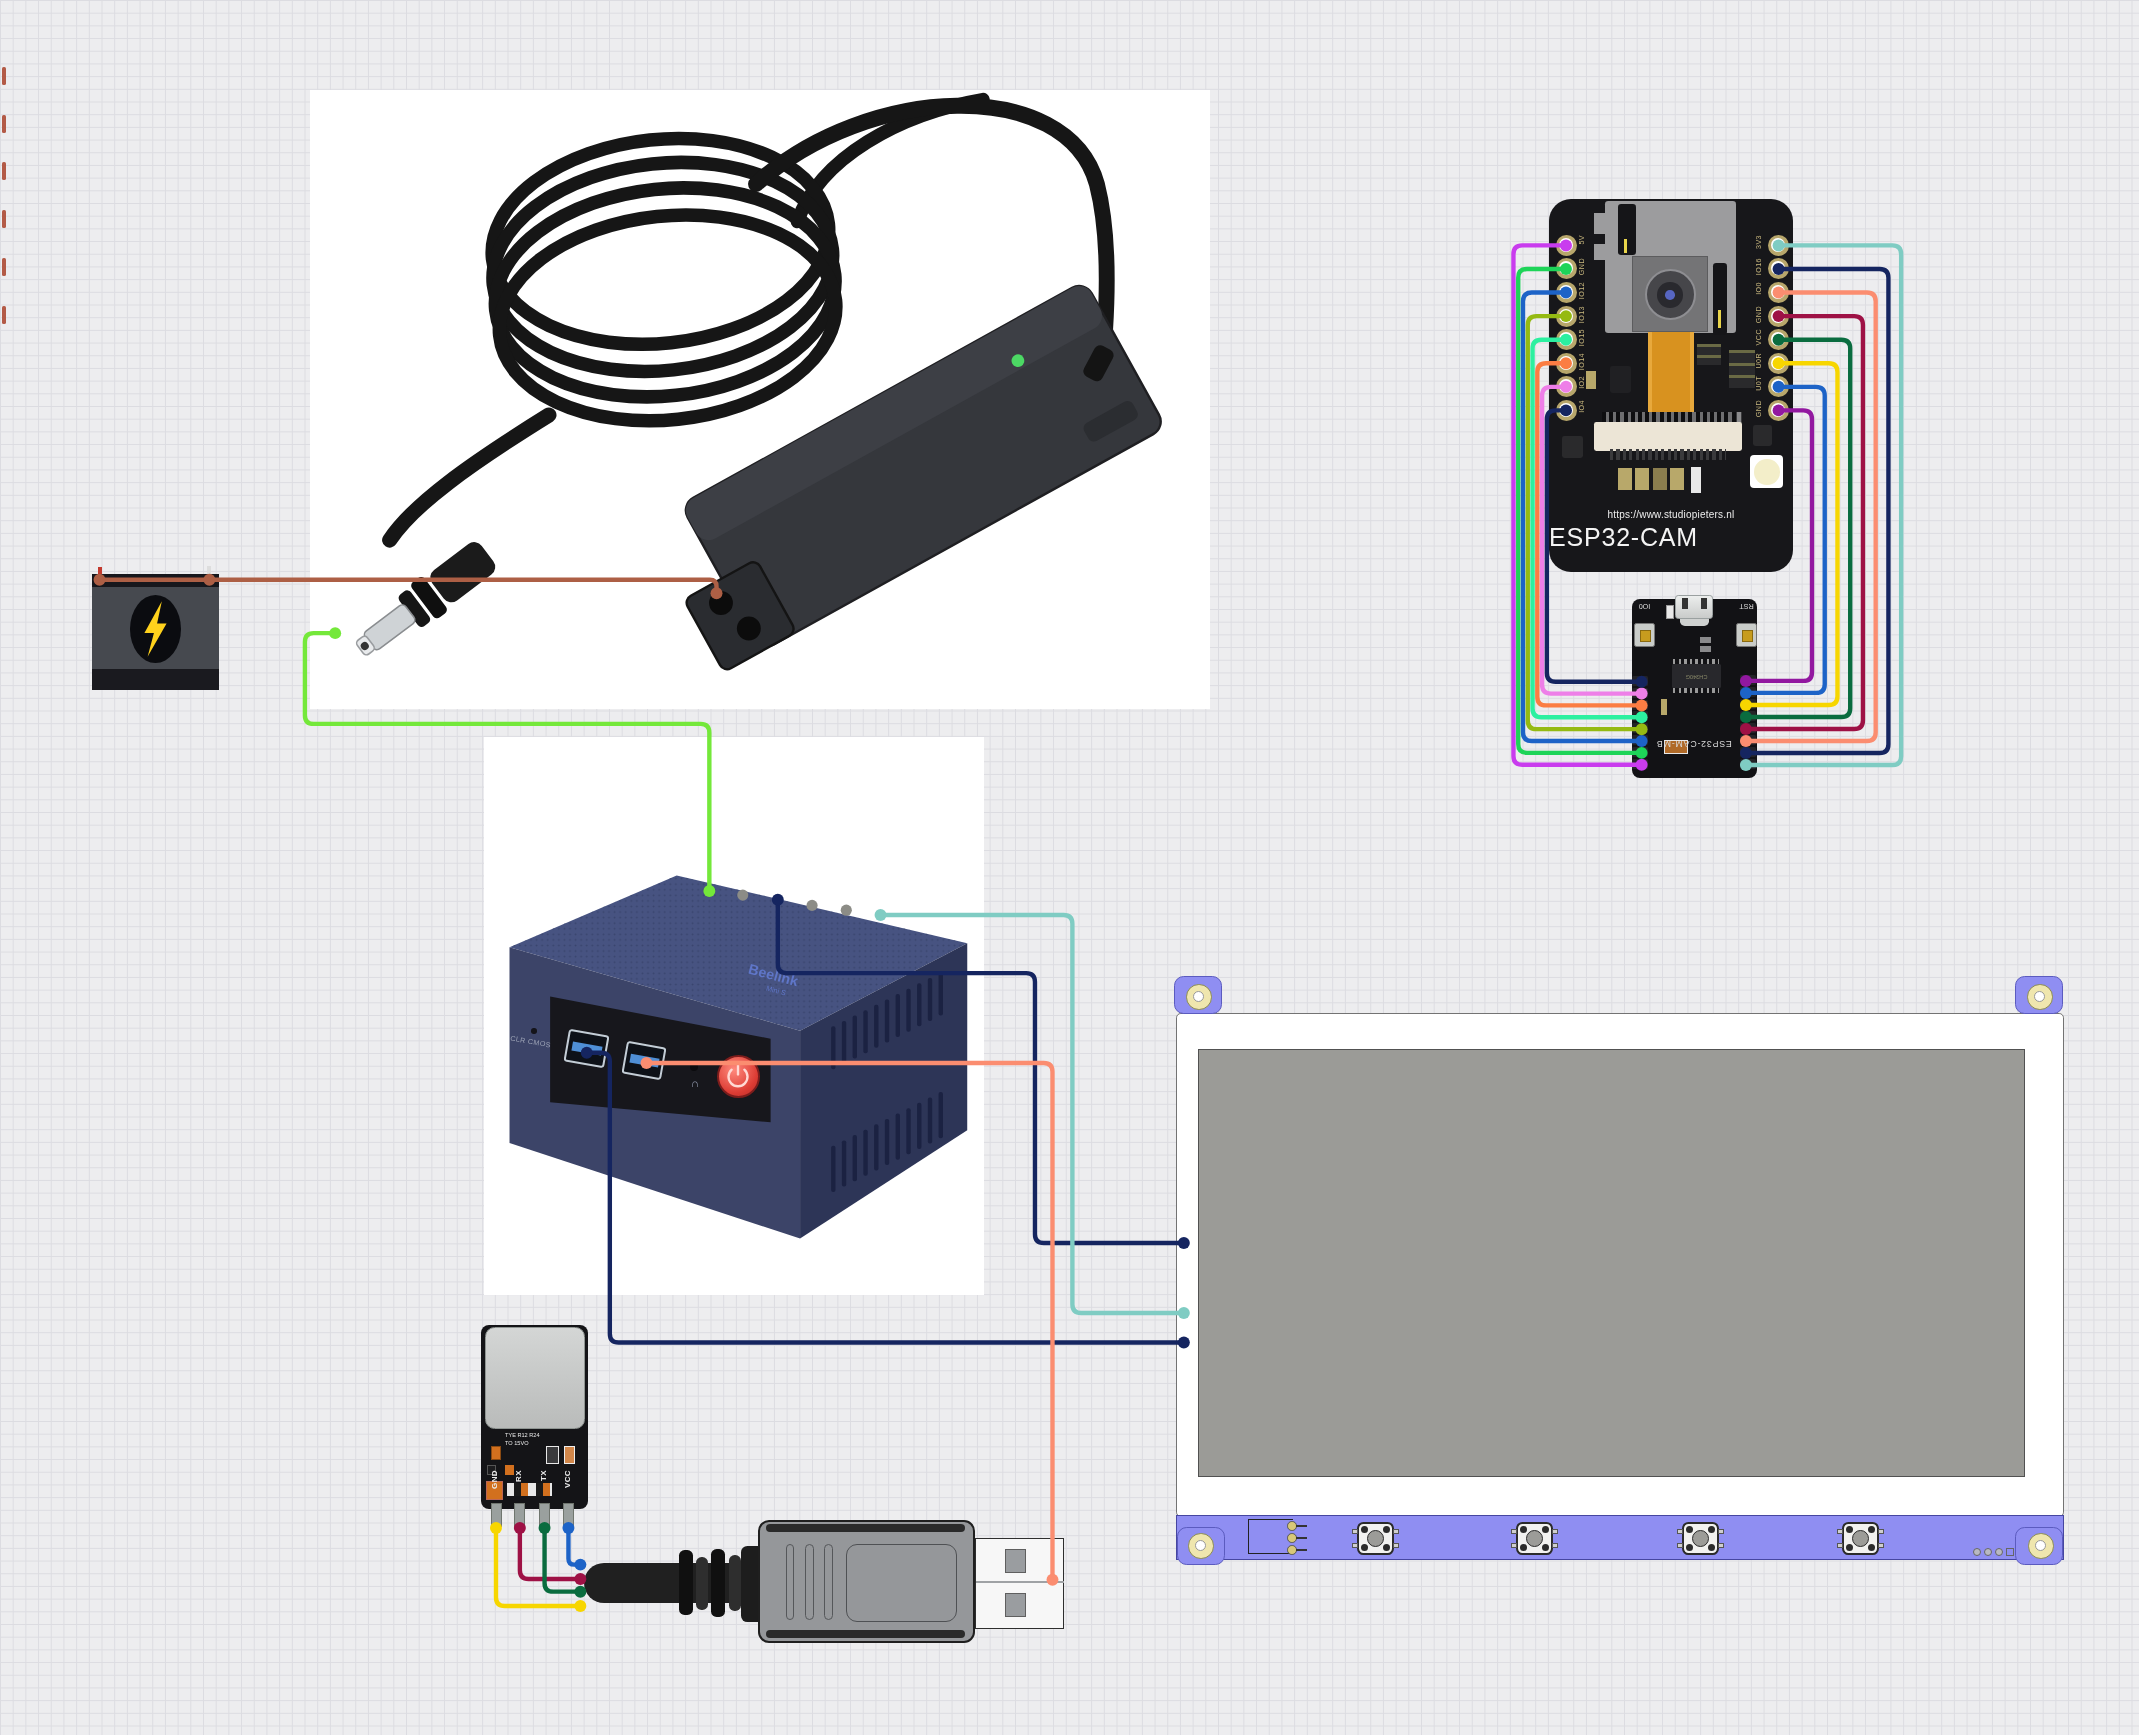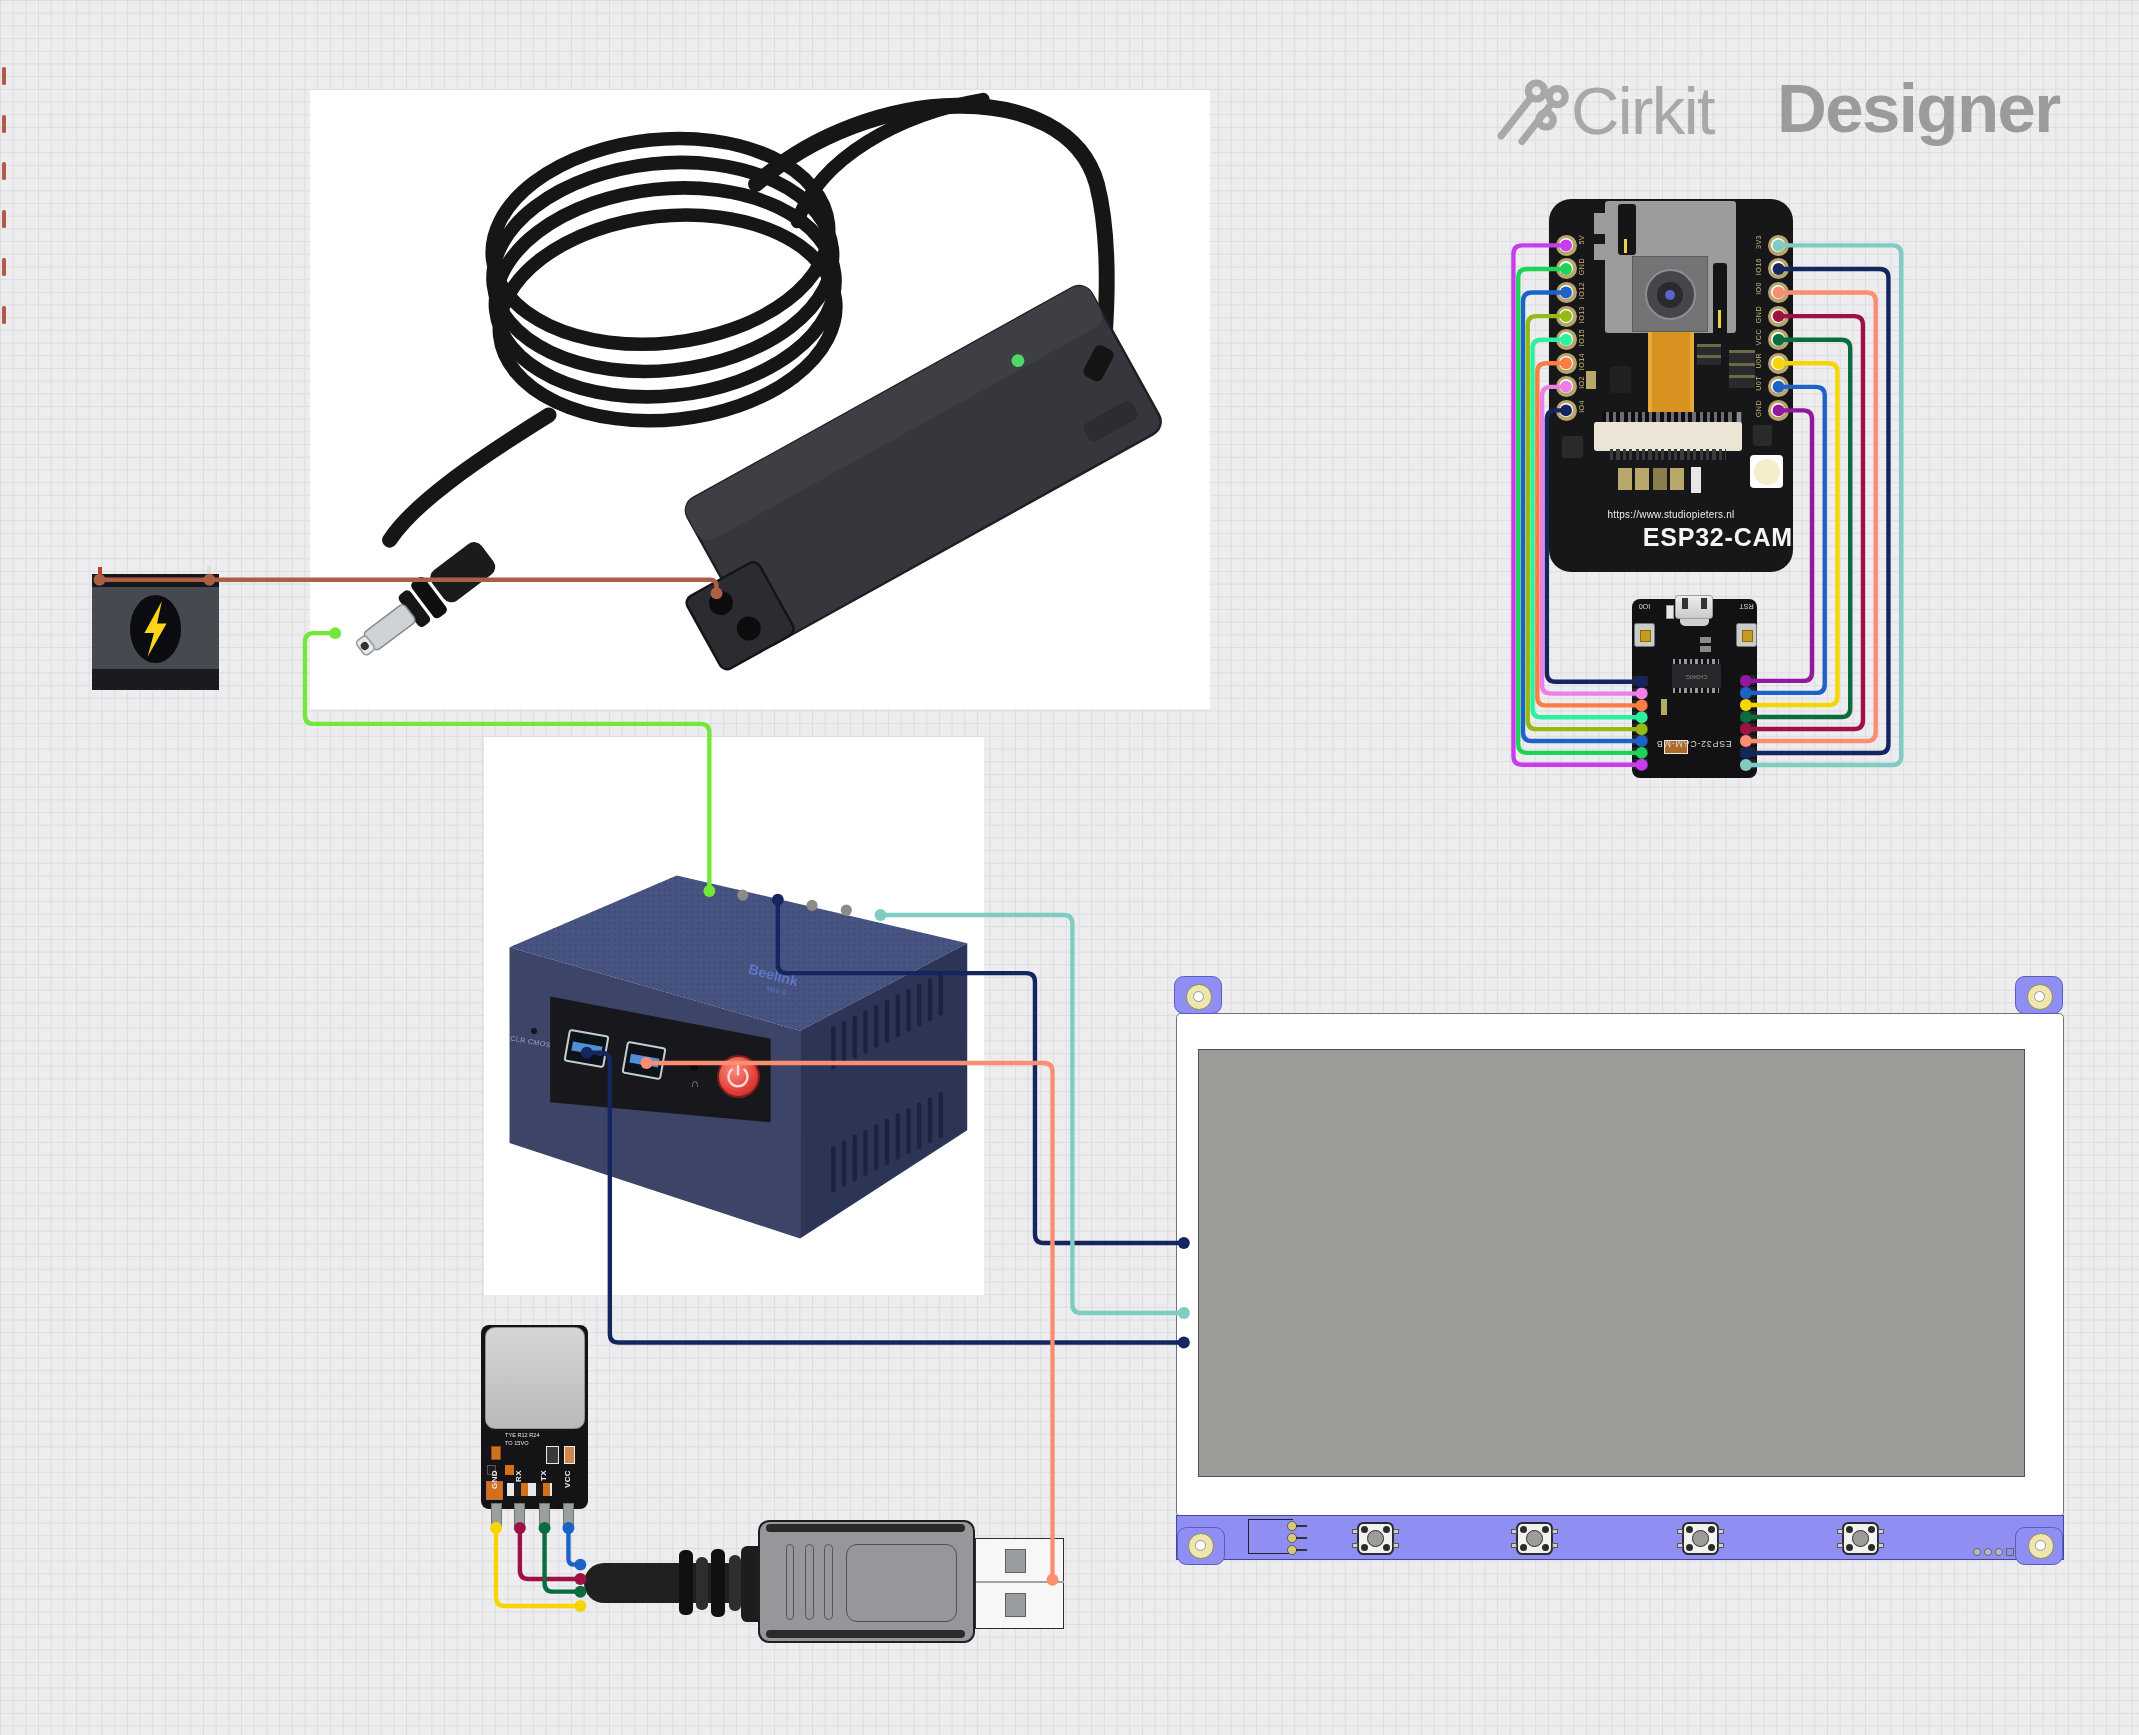--- a/index.html
+++ b/index.html
@@ -31,33 +31,20 @@
 
 <div class="canvas">
 
   <div class="edge-mark" style="left:1.6px;top:67px"></div>
   <div class="edge-mark" style="left:1.6px;top:115px"></div>
   <div class="edge-mark" style="left:1.6px;top:162px"></div>
   <div class="edge-mark" style="left:1.6px;top:210px"></div>
   <div class="edge-mark" style="left:1.6px;top:258px"></div>
   <div class="edge-mark" style="left:1.6px;top:306px"></div>
 
-  <div class="abs" style="left:1490px;top:67px;width:621px;height:80px">
-    <svg class="abs" style="left:0;top:0" width="80" height="80" viewBox="0 0 100 100">
-      <g stroke="#a8a8a8" stroke-width="9" fill="none" stroke-linecap="round">
-        <line x1="14" y1="86" x2="50" y2="40"></line>
-          <circle cx="58" cy="30" r="10"></circle>
-        <line x1="40" y1="93" x2="76" y2="47"></line>
-          <circle cx="84" cy="37" r="10"></circle>
-        <circle cx="70" cy="66" r="9"></circle>
-      </g>
-    </svg>
-    <span class="txt" style="left:81px;top:9.6px;font-size:67px;font-weight:500;color:#a8a8a8;letter-spacing:-1.6px;position:absolute">Cirkit</span>
-    <span class="txt" style="left:287px;top:7.2px;font-size:69px;font-weight:700;color:#9b9b9b;letter-spacing:-1.6px;position:absolute">Designer</span>
-  </div>
 
   <div class="abs" style="left:92px;top:566px;width:127px;height:123px">
     <div class="abs" style="left:5.6px;top:0.8px;width:4px;height:8.8px;background:#c33a2e"></div>
     <div class="abs" style="left:115px;top:0;width:4px;height:9.6px;background:#dddddd"></div>
     <div class="abs" style="left:0;top:8px;width:127px;height:12.7px;background:#17171c"></div>
     <div class="abs" style="left:0;top:21px;width:127px;height:82px;background:#46494f"></div>
     <div class="abs" style="left:0;top:103px;width:127px;height:21px;background:#1a1a1f"></div>
     <div class="abs" style="left:38px;top:29px;width:51px;height:68px;background:#0b0c10;border-radius:50%"></div>
     <svg class="abs" style="left:38px;top:29px" width="51" height="68" viewBox="0 0 64 86">
       <polygon points="40,8 18,48 30,48 22,78 46,36 34,36" fill="#ffd21c"></polygon>
@@ -257,21 +244,21 @@
   <div class="abs" style="left:1618px;top:468px;width:13.5px;height:22px;background:#b8a86a"></div>
   <div class="abs" style="left:1635px;top:468px;width:13.5px;height:22px;background:#b8a86a"></div>
   <div class="abs" style="left:1653px;top:468px;width:13.5px;height:22px;background:#8a7d4e"></div>
   <div class="abs" style="left:1670px;top:468px;width:13.5px;height:22px;background:#b8a86a"></div>
   <div class="abs" style="left:1691px;top:467px;width:10.3px;height:25.5px;background:#e8e8e8"></div>
 
   <div class="abs" style="left:1750px;top:455px;width:33px;height:33px;background:#ffffff;border-radius:4px">
     <div class="abs" style="left:4px;top:4px;width:25.5px;height:25.5px;border-radius:50%;background:#f3eec9"></div>
   </div>
   <div class="txt" style="left:1549px;top:510px;width:244px;text-align:center;font-size:10px;color:#ededed;letter-spacing:0.2px;position:absolute">https://www.studiopieters.nl</div>
-  <div class="txt" style="left:1549px;top:525px;width:244px;text-align:right;font-size:25px;font-weight:700;color:#f4f4f4;letter-spacing:0.8px;position:absolute">ESP32-CAM</div>
+  <div class="txt" style="left:1549px;top:525px;width:244px;text-align:left;font-size:25px;font-weight:400;color:#f4f4f4;letter-spacing:0.8px;position:absolute">ESP32-CAM</div>
   <div id="esp32-pins">
       <div class="pinring" style="left: 1556px; top: 235px;"></div>
       <div class="vlabel" style="left: 1578px; top: 235px;">5V</div>
       <div class="pinring" style="left: 1556px; top: 258px;"></div>
       <div class="vlabel" style="left: 1578px; top: 258px;">GND</div>
       <div class="pinring" style="left: 1556px; top: 282px;"></div>
       <div class="vlabel" style="left: 1578px; top: 282px;">IO12</div>
       <div class="pinring" style="left: 1556px; top: 306px;"></div>
       <div class="vlabel" style="left: 1578px; top: 306px;">IO13</div>
       <div class="pinring" style="left: 1556px; top: 329px;"></div>

